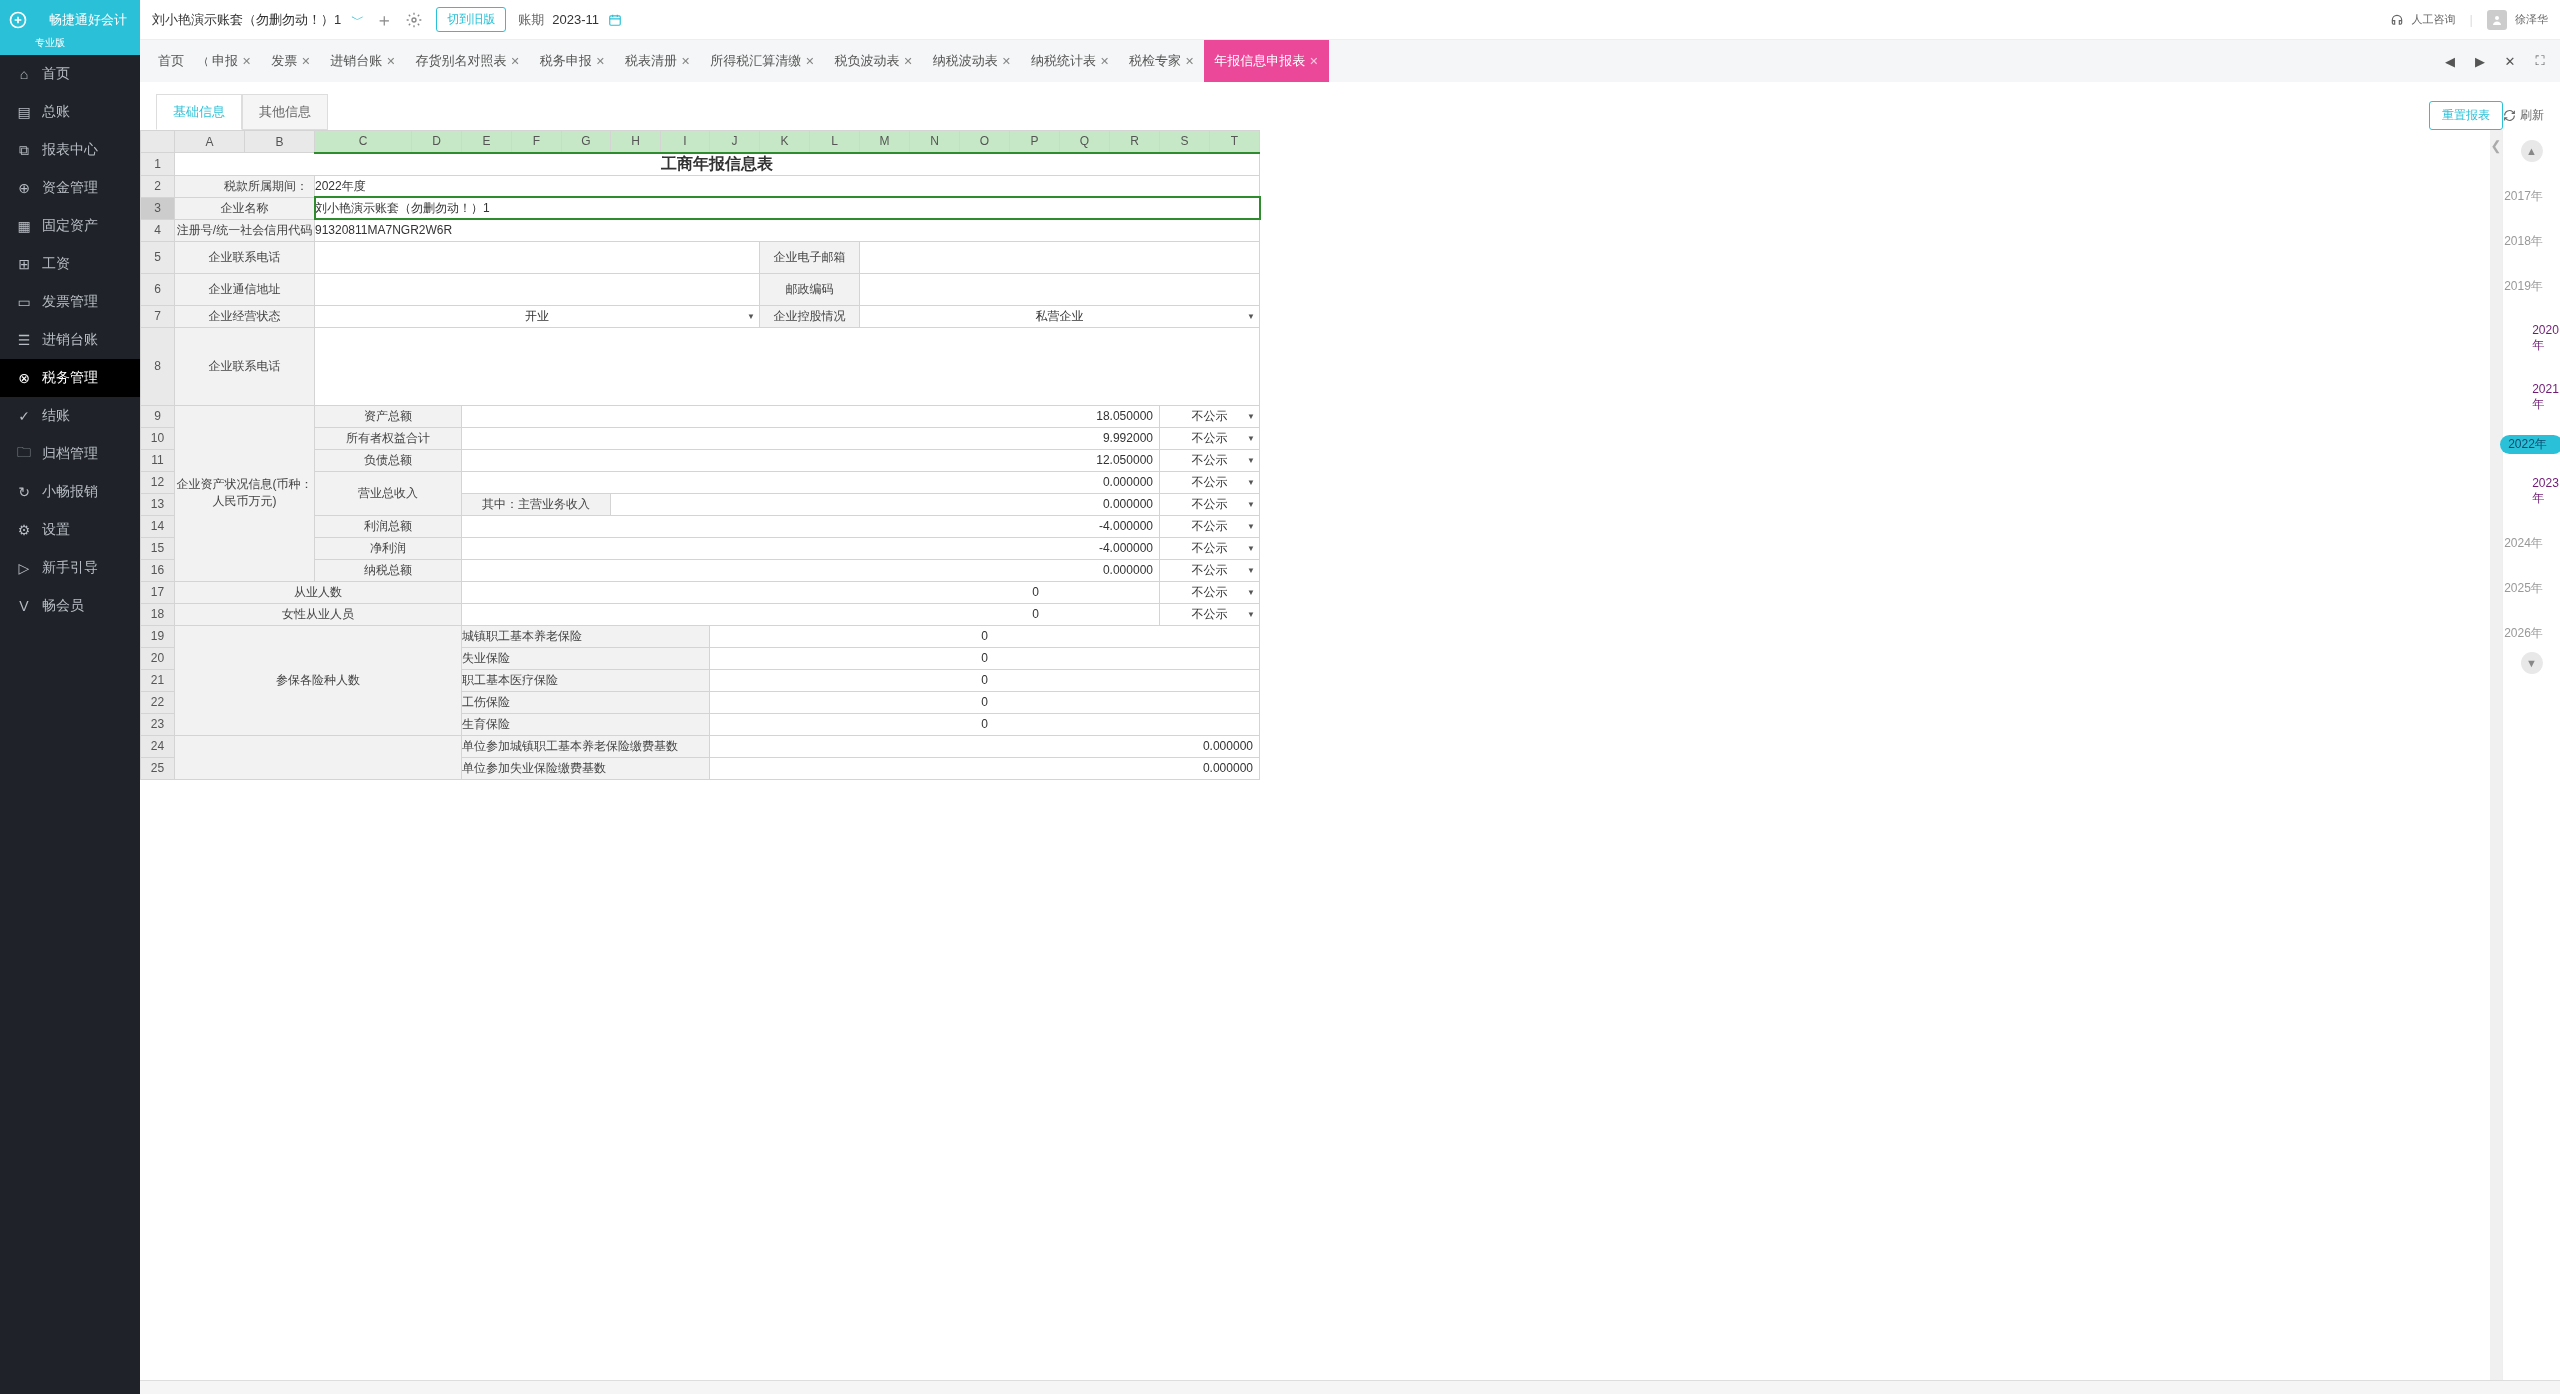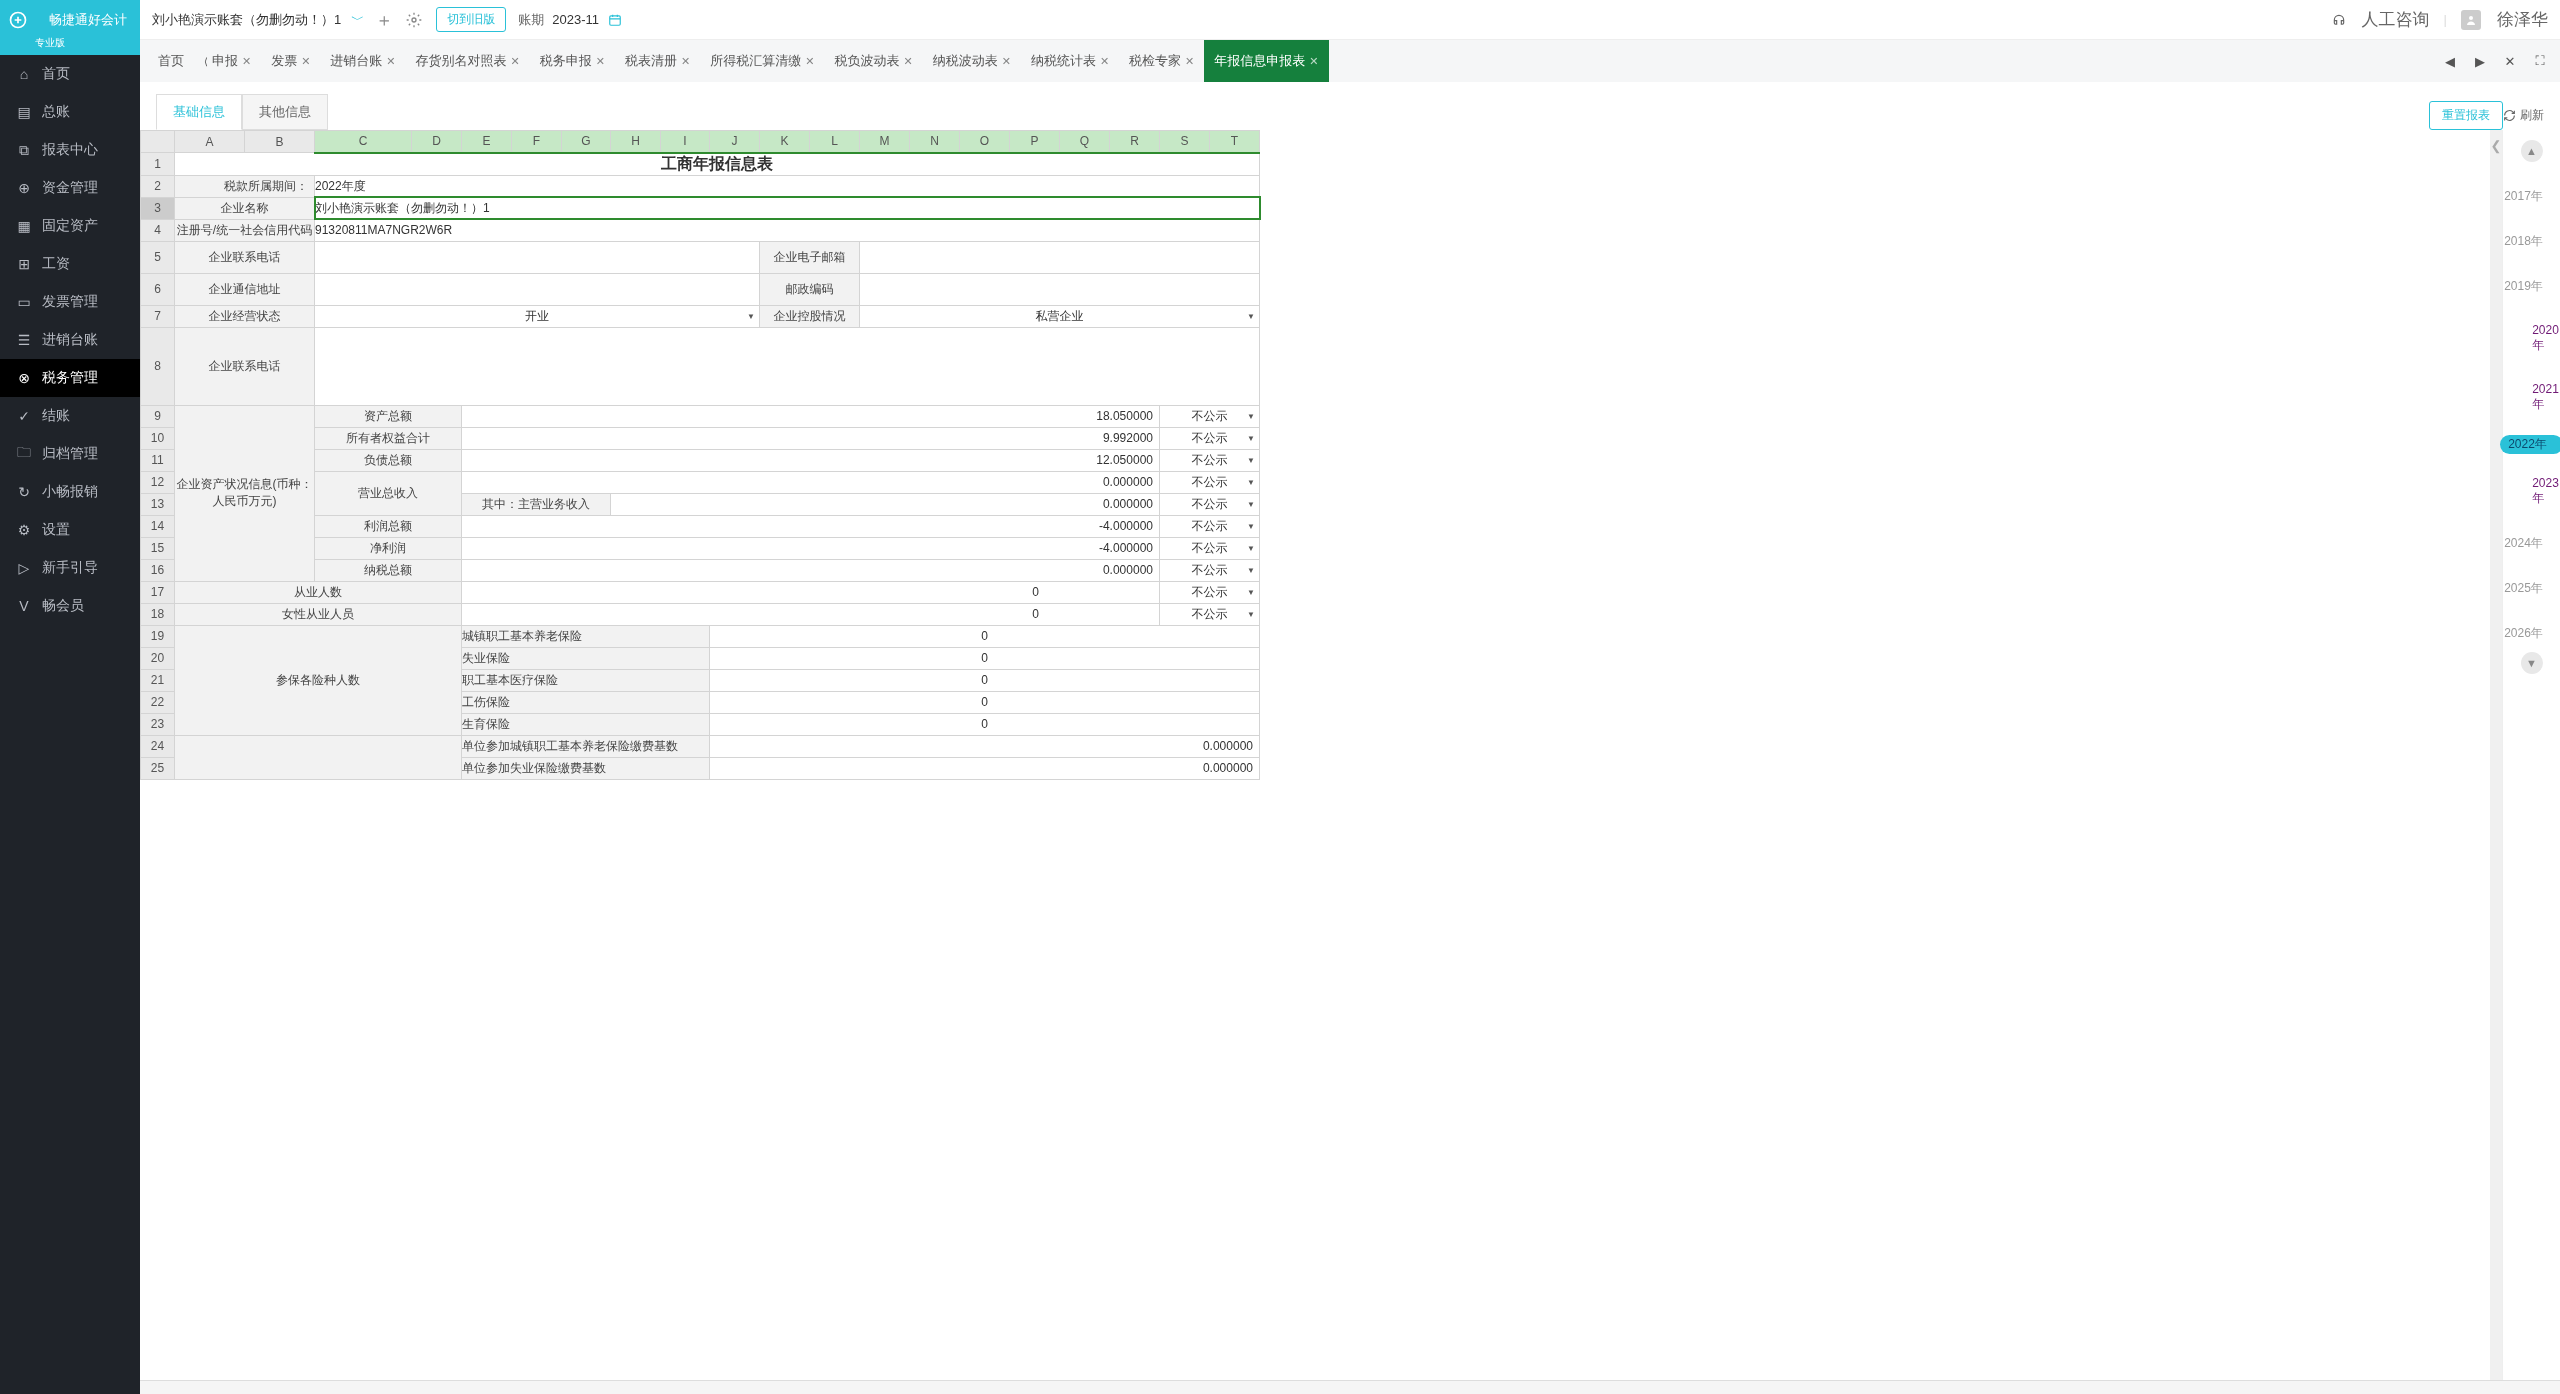--- a/index.html
+++ b/index.html
@@ -23,27 +23,27 @@
 .header { height: 40px; display: flex; align-items: center; padding: 0 12px; border-bottom: 1px solid #eee; }
 .acct-select { display: flex; align-items: center; gap: 10px; }
 .acct-name { color: #333; }
 .chev-down { color: #2ac1d8; }
 .icon-btn { width: 20px; height: 20px; display: inline-flex; align-items: center; justify-content: center; cursor: pointer; color: #888; }
 .old-ver-btn { border: 1px solid #2ac1d8; color: #2ac1d8; padding: 3px 10px; border-radius: 3px; font-size: 12px; margin: 0 12px; cursor: pointer; }
 .period-label { color: #666; margin-right: 8px; }
 .period-val { color: #333; margin-right: 6px; }
 .spacer { flex: 1; }
 .hr-right { display: flex; align-items: center; gap: 14px; }
-.hr-link { display: flex; align-items: center; gap: 16px; color: #666; cursor: pointer; font-size: 17px; }
+.hr-link { display: flex; align-items: center; gap: 8px; color: #666; cursor: pointer; font-size: 11px; }
 .avatar { width: 20px; height: 20px; background: #ccc; border-radius: 3px; display: inline-flex; align-items: center; justify-content: center; }
 
 
 .tabs { height: 42px; display: flex; align-items: center; background: #f5f6f7; padding: 0 8px; }
 .tab { padding: 0 10px; height: 42px; display: flex; align-items: center; gap: 4px; cursor: pointer; color: #555; font-size: 13px; white-space: nowrap; }
-.tab.active { background: #15803d; color: #fff; }
+.tab.active { background: #ec4899; color: #fff; }
 .tab-close { font-size: 11px; color: inherit; opacity: 0.7; }
 .tab-ctrls { display: flex; align-items: center; gap: 6px; margin-left: auto; }
 .tab-ctrl { width: 24px; height: 24px; display: flex; align-items: center; justify-content: center; cursor: pointer; color: #555; }
 
 
 .toolbar { height: 48px; display: flex; align-items: flex-end; padding: 0 16px; }
 .subtabs { display: flex; }
 .subtab { padding: 8px 16px; cursor: pointer; color: #666; border: 1px solid #ddd; background: #f5f5f5; }
 .subtab.active { color: #2ac1d8; background: #fff; border-bottom-color: #fff; }
 .tool-right { margin-left: auto; display: flex; align-items: center; }

